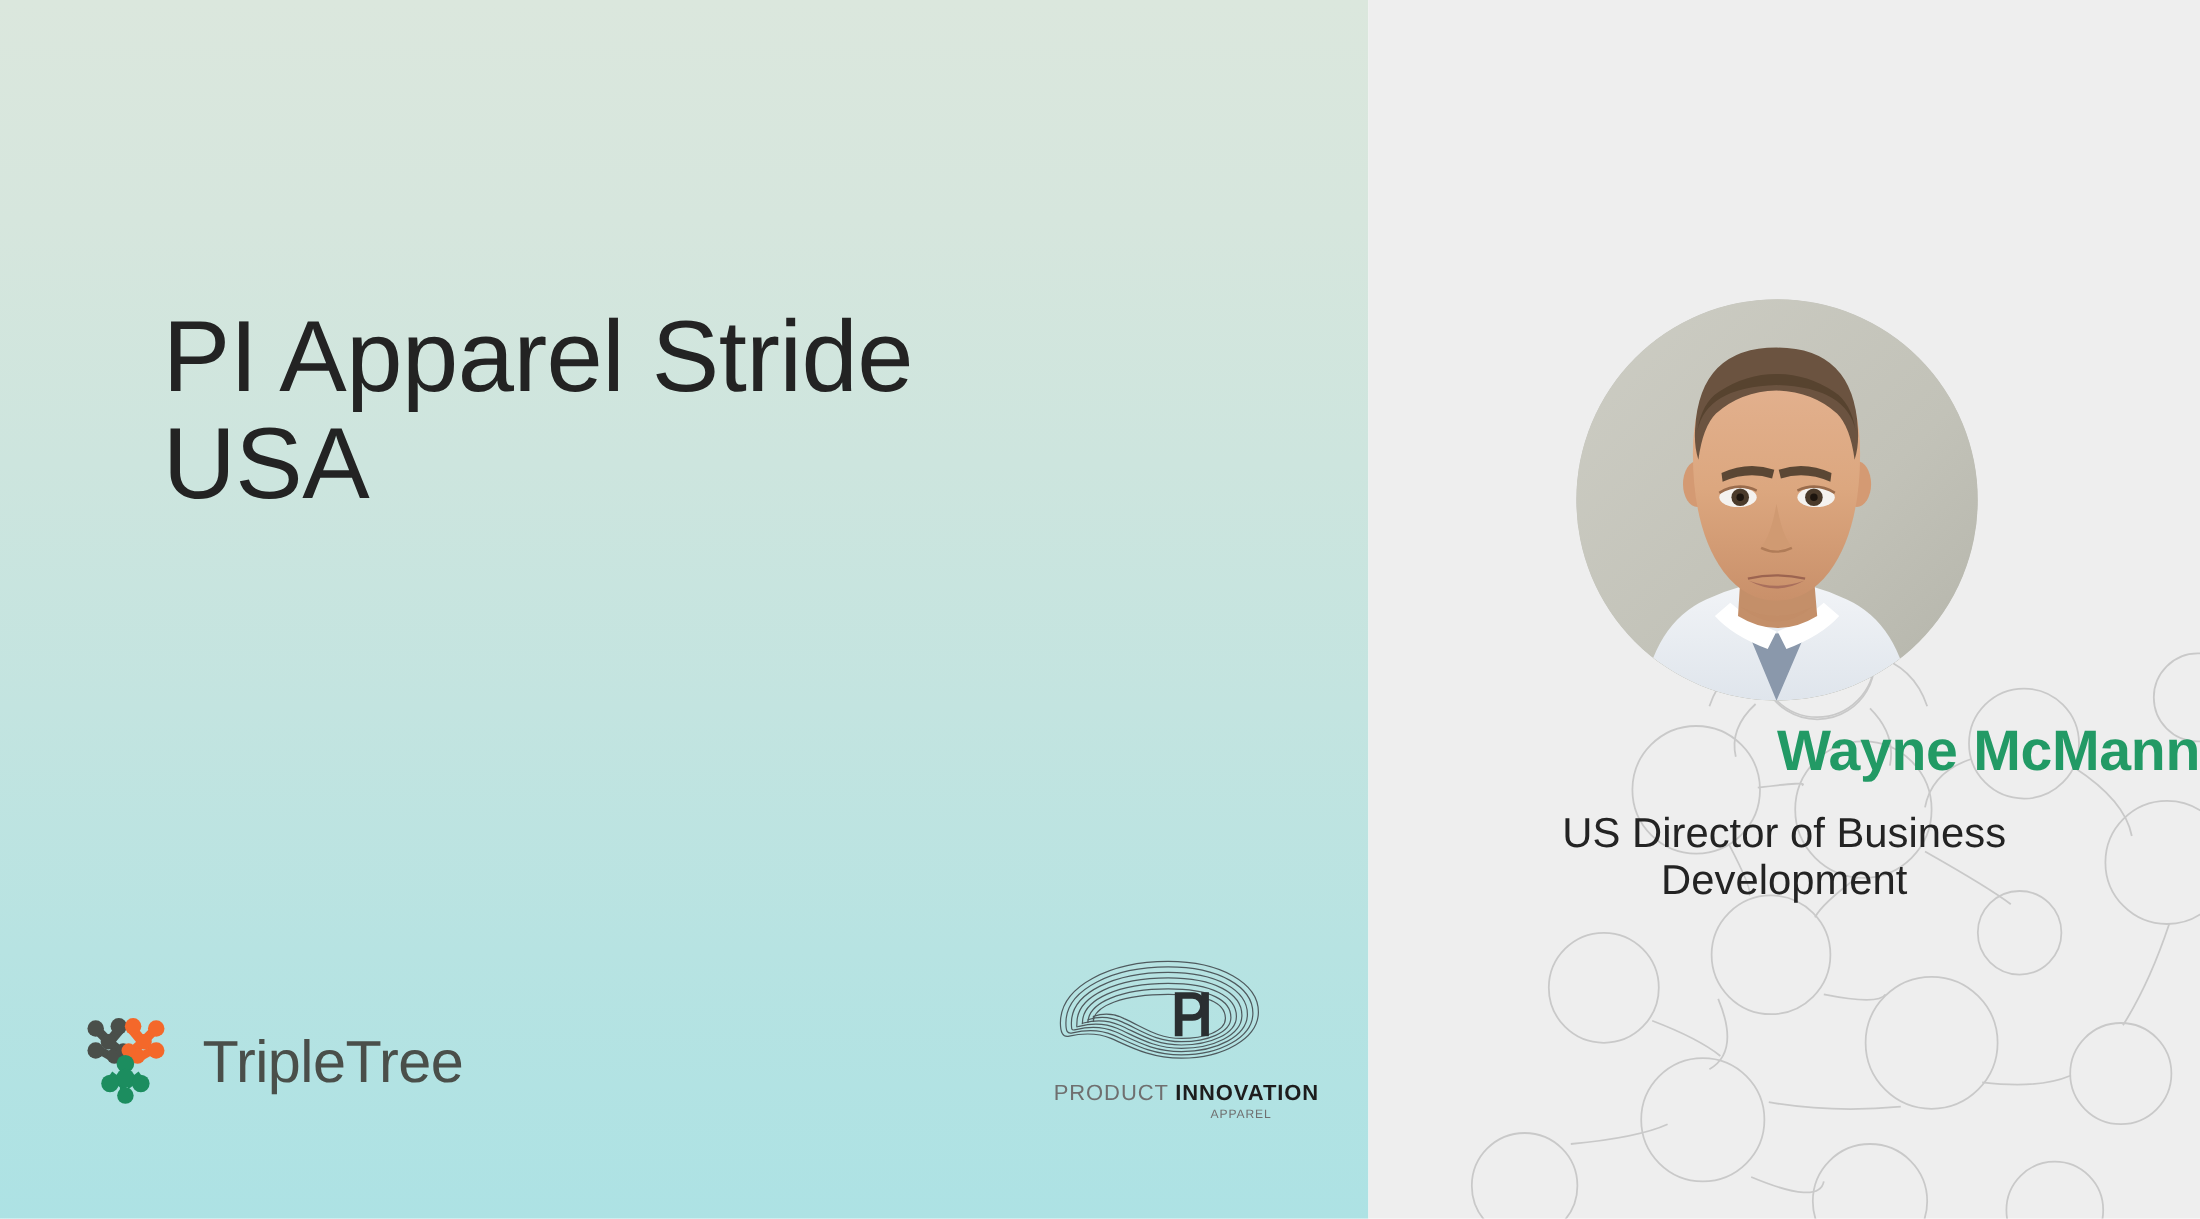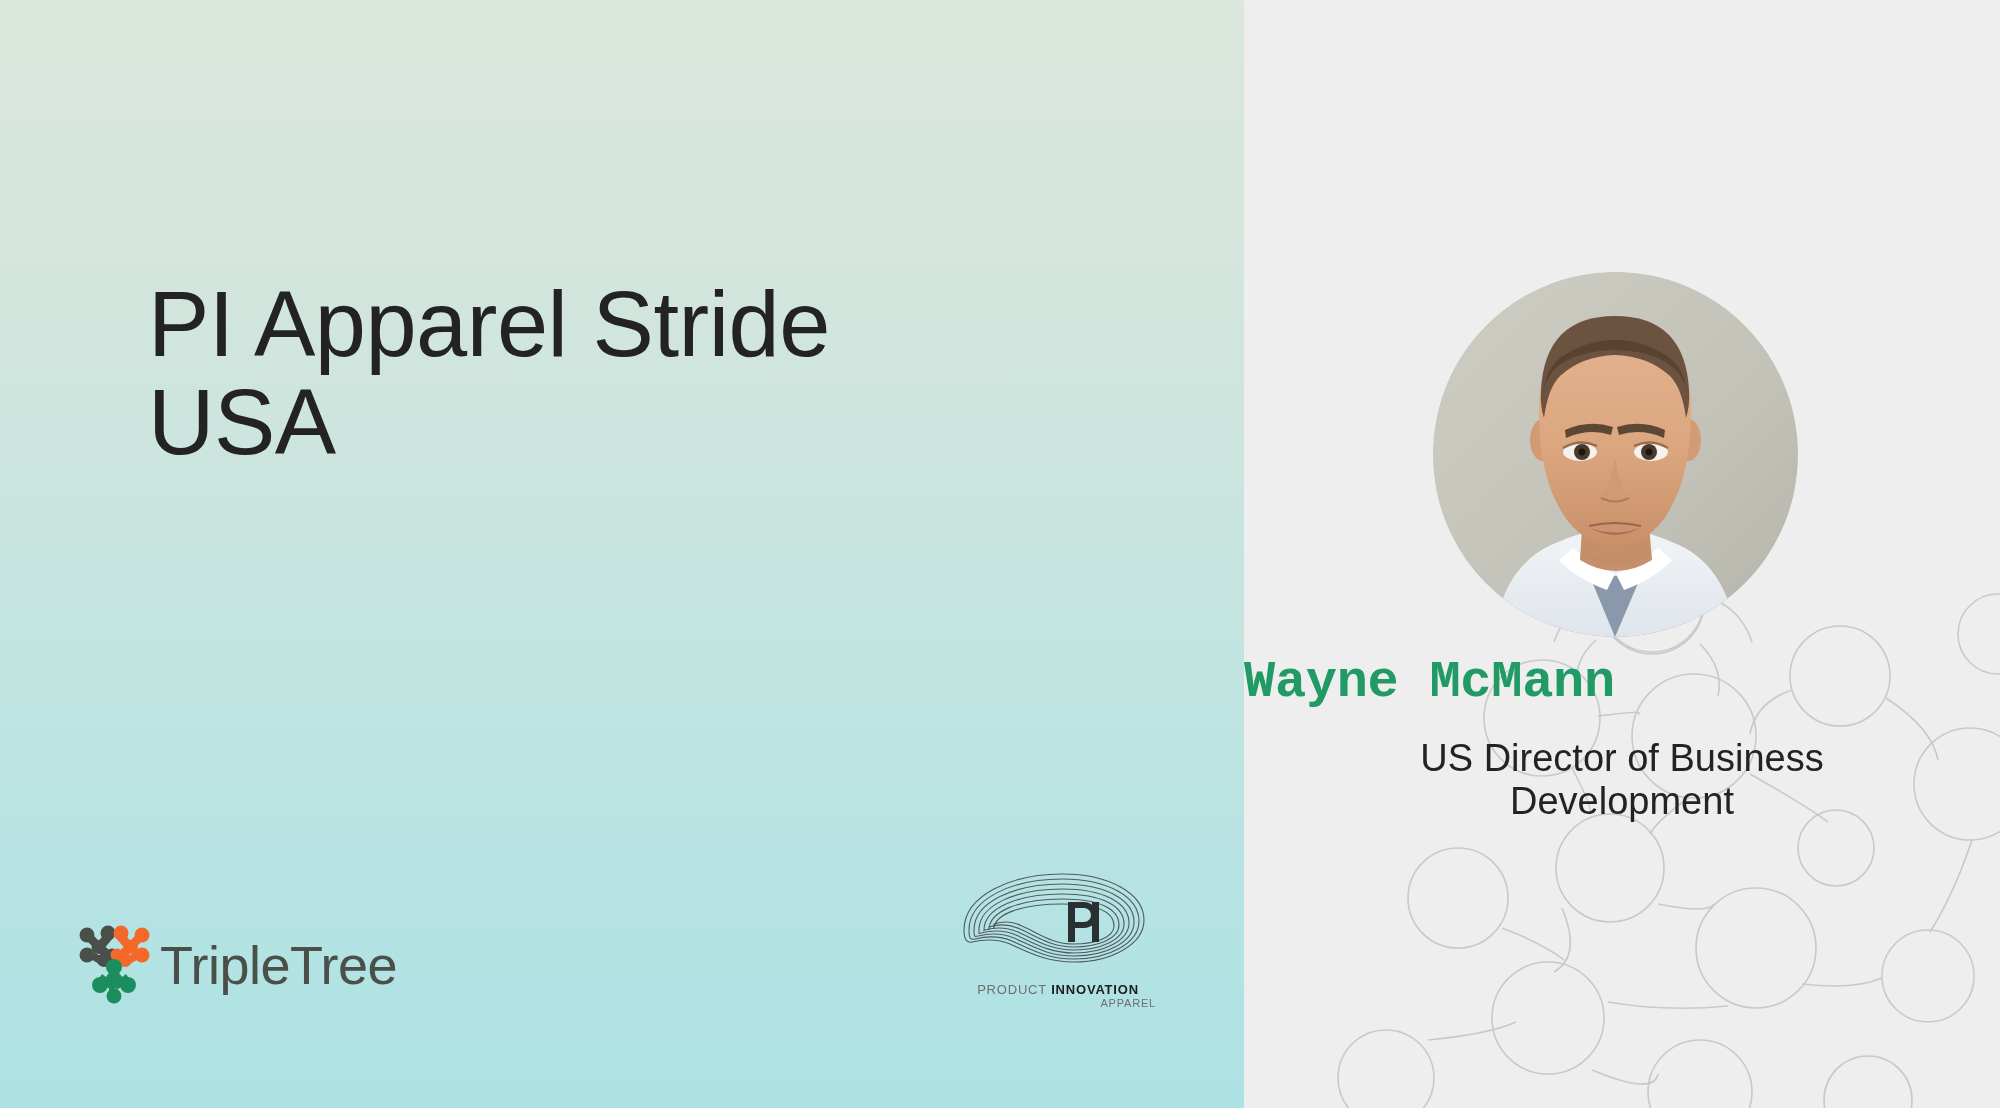--- a/index.html
+++ b/index.html
@@ -62,21 +62,21 @@
     margin: 40px 0 0 0;
   }
 
   
   .tripletree-logo {
     position: absolute;
     left: 76px;
     top: 922px;
     display: flex;
     align-items: center;
-    gap: 6px;
+    gap: 30px;
   }
   .tt-mark { display: block; }
   .tt-wordmark {
     font-family: "Liberation Sans", sans-serif;
     font-size: 54px;
     font-weight: 400;
     letter-spacing: -0.5px;
     color: #4a4f4a;
     line-height: 1;
   }
@@ -90,21 +90,21 @@
     text-align: center;
   }
   .pi-mark { display: block; }
   .pi-caption {
     margin-top: 2px;
     line-height: 1.18;
     color: #6f6f6f;
   }
   .pi-caption-line1 {
     font-family: "Liberation Sans", sans-serif;
-    font-size: 13px;
+    font-size: 20px;
     letter-spacing: 0.8px;
     white-space: nowrap;
   }
   .pi-caption-line1 .strong {
     font-weight: 700;
     color: #1d1d1d;
   }
   .pi-caption-line2 {
     font-family: "Liberation Sans", sans-serif;
     font-size: 11px;
@@ -142,22 +142,22 @@
     overflow: hidden;
     background: #c3c3bb;
   }
   .avatar svg { display: block; }
 
   .speaker-name {
     position: absolute;
     left: 0;
     top: 653px;
     width: 756px;
-    text-align: left;
-    font-family: Liberation Mono, monospace;
+    text-align: right;
+    font-family: Liberation Sans, sans-serif;
     font-size: 52px;
     font-weight: 700;
     letter-spacing: -0.3px;
     color: #229a65;
     margin: 0;
   }
   .speaker-role {
     position: absolute;
     left: 78px;
     top: 737px;

